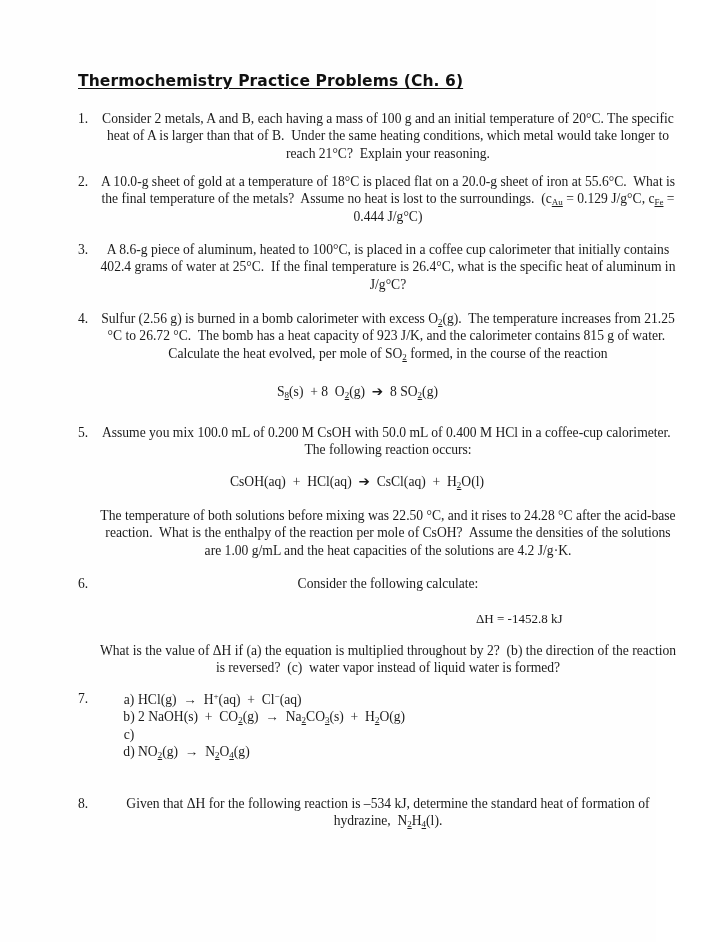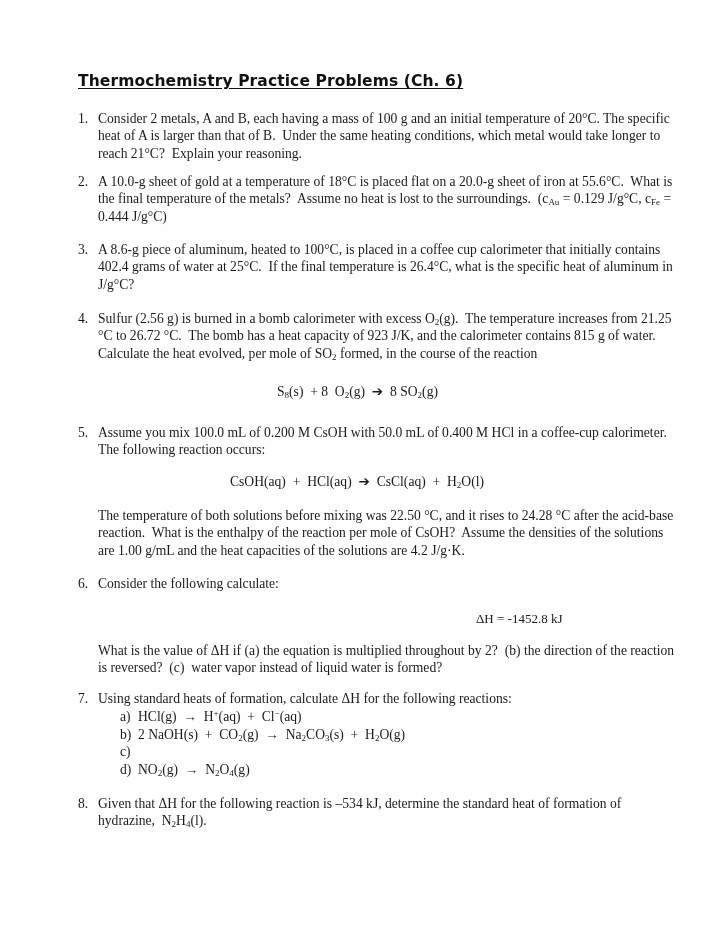--- a/index.html
+++ b/index.html
@@ -9,25 +9,25 @@
     }
     .page { position: absolute; left: 0; top: 0; width: 656px; height: 942px; background: #fefefe; }
     .title {
       position: absolute; left: 78px; top: 72px;
       font-family: "DejaVu Sans", sans-serif; font-weight: bold; font-size: 15.5px;
       text-decoration: underline; text-underline-offset: 2px; letter-spacing: 0.1px;
       color: #111;
     }
     .q { position: absolute; left: 78px; width: 600px; font-size: 13.6px; line-height: 17.4px; }
     .q .num { position: absolute; left: 0; top: 0; width: 18px; }
-    .q .body { margin-left: 20px; }
+    .q .body { margin-left: 20px; text-align: center; }
     .q p { margin: 0; }
     .eq { position: absolute; font-size: 13.6px; white-space: nowrap; line-height: 17px; }
     sub, sup { font-size: 9px; line-height: 0; }
-    sub { vertical-align: -2px; }
+    sub { vertical-align: -2px; text-decoration: underline; }
     sup { vertical-align: 5px; }
     .parts { margin: 1px 0 0 22px; }
     .parts .part { display: flex; line-height: 17.4px; }
     .parts .lbl { width: 18px; }
     .dh { position: absolute; font-size: 13px; white-space: nowrap; }
   </style>
 </head>
 <body>
 
 <div class="page">
@@ -84,21 +84,20 @@
   <div class="dh" style="left:476px; top:611px">ΔH = -1452.8 kJ</div>
   <div class="q" style="top:642px">
     <div class="body">
         <p>What is the value of ΔH if (a) the equation is multiplied throughout by 2?&nbsp; (b) the direction of the reaction is reversed?&nbsp; (c)&nbsp; water vapor instead of liquid water is formed?</p>
       </div>
   </div>
 
   <div class="q" style="top:690px">
     <span class="num">7.</span>
     <div class="body">
-      <p>Using standard heats of formation, calculate ΔH for the following reactions:</p>
       <div class="parts">
         <div class="part">
           <span class="lbl">a)</span>
           <span>HCl(g)&nbsp; →&nbsp; H<sup>+</sup>(aq)&nbsp; +&nbsp; Cl<sup>−</sup>(aq)</span>
         </div>
         <div class="part">
           <span class="lbl">b)</span>
           <span>2 NaOH(s)&nbsp; +&nbsp; CO<sub>2</sub>(g)&nbsp; →&nbsp; Na<sub>2</sub>CO<sub>3</sub>(s)&nbsp; +&nbsp; H<sub>2</sub>O(g)</span>
         </div>
         <div class="part">

